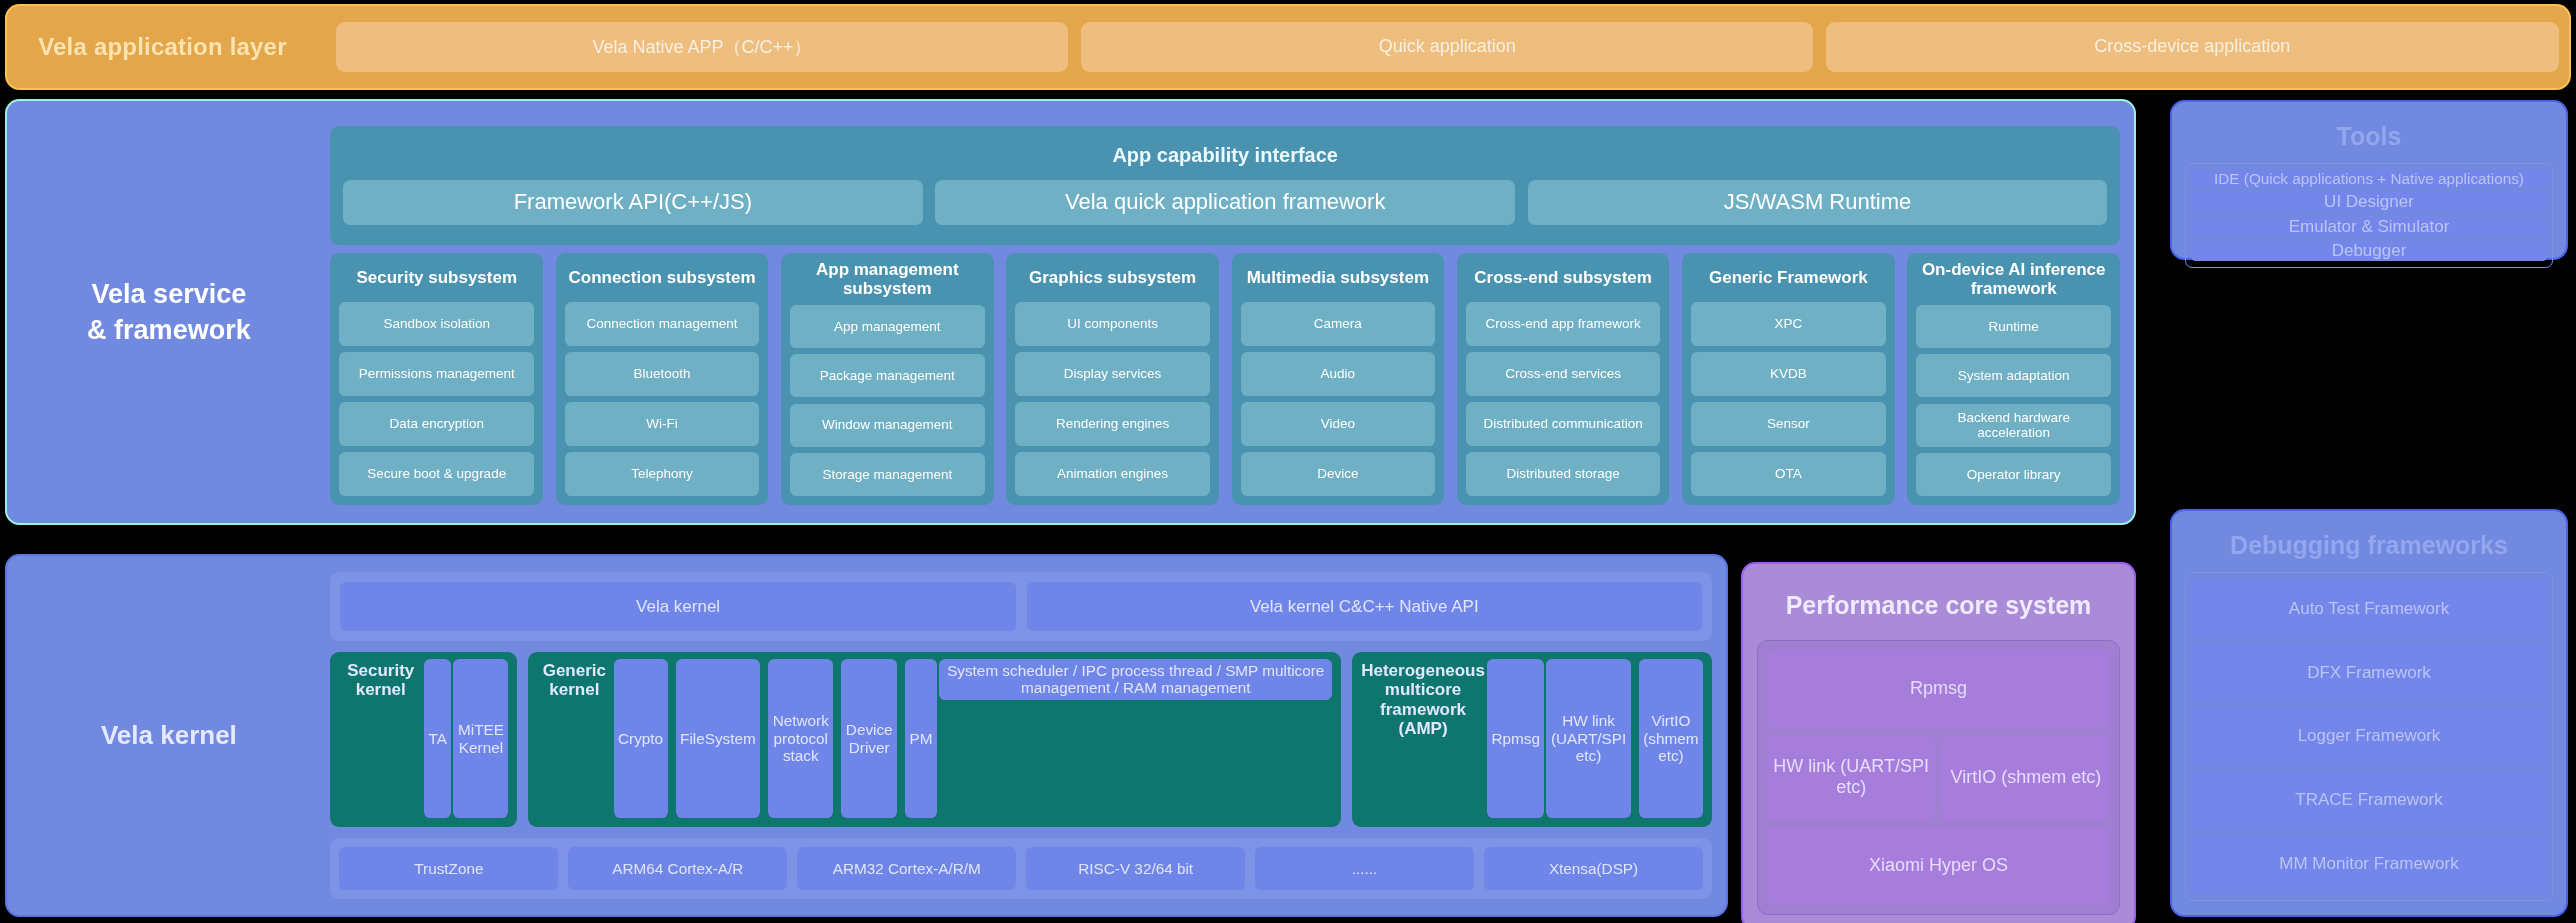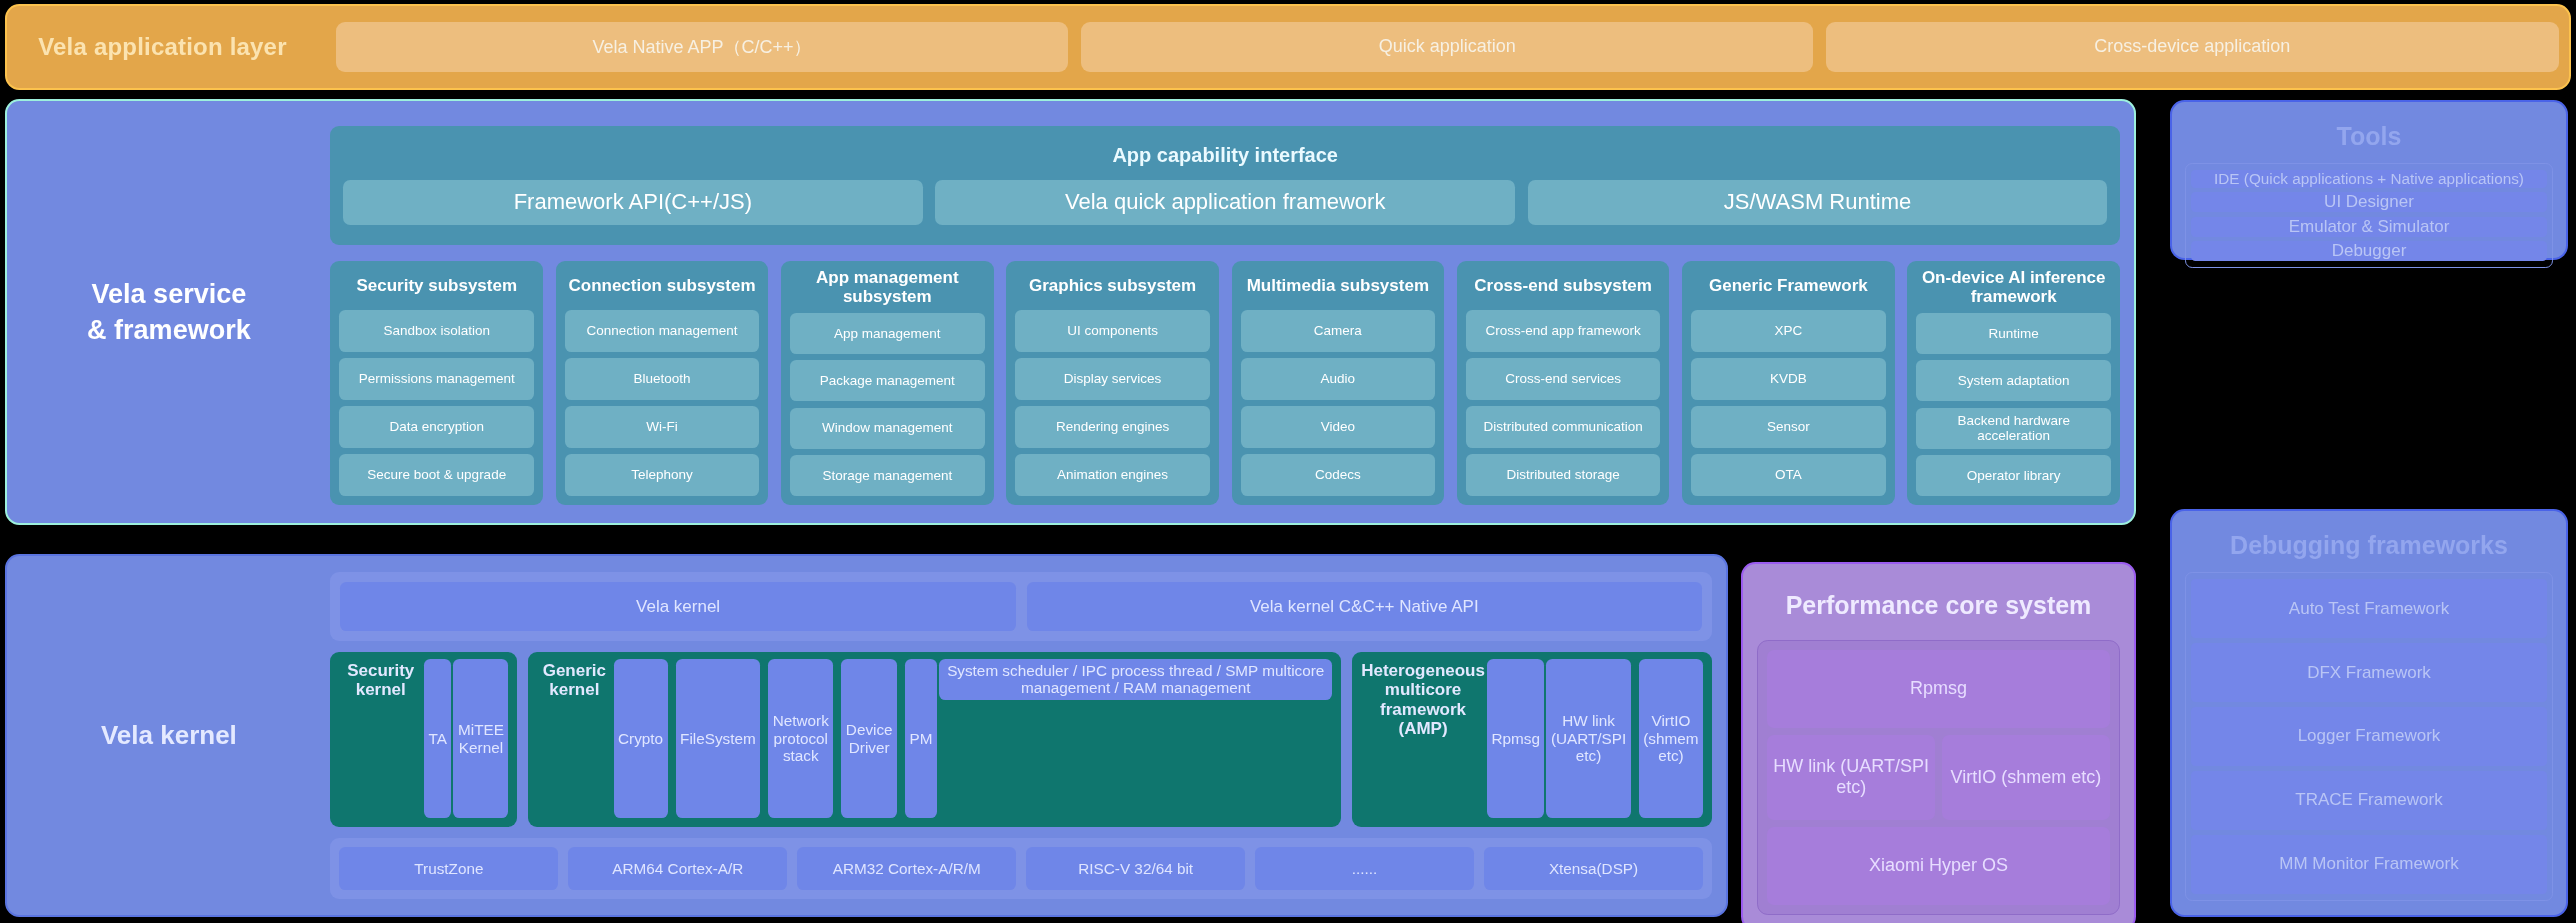--- a/index.html
+++ b/index.html
@@ -36,21 +36,21 @@
     position: absolute; left: 5.4px; top: 99px; width: 2131px; height: 426px;
     background: #7289e0;
     border: 2.7px solid #9df0dd;
     border-radius: 14.4px;
     display: flex; align-items: stretch;
   }
   .service-title {
     flex: 0 0 323px; display: flex; align-items: center; justify-content: center;
     color: #ffffff; font-size: 27px; font-weight: bold; line-height: 1.35; text-align: center;
   }
-  .service-right { flex: 1 1 auto; display: flex; flex-direction: column; padding: 25px 14.4px 18px 0; gap: 16px; }
+  .service-right { flex: 1 1 auto; display: flex; flex-direction: column; padding: 25px 14.4px 18px 0; gap: 8px; }
 
   .capability-box {
     background: #4a93b0; border-radius: 9px; padding: 10.8px 12.6px 20px 12.6px;
   }
   .capability-title {
     text-align: center; color: #eafaff; font-weight: bold; font-size: 20px; padding: 7.2px 0 12.6px 0;
   }
   .capability-row { display: flex; gap: 12.6px; }
   .capability-chip {
     flex: 1 1 0; height: 45px; background: #6fb0c4; border-radius: 7.2px;
@@ -218,21 +218,21 @@
           <div class="subsys-item sm">Display services</div>
           <div class="subsys-item sm">Rendering engines</div>
           <div class="subsys-item sm">Animation engines</div>
         </div>
 
         <div class="subsys">
           <div class="subsys-title">Multimedia subsystem</div>
           <div class="subsys-item sm">Camera</div>
           <div class="subsys-item sm">Audio</div>
           <div class="subsys-item sm">Video</div>
-          <div class="subsys-item sm">Codecs</div>
+          <div class="subsys-item sm">Device</div>
         </div>
 
         <div class="subsys">
           <div class="subsys-title">Cross-end subsystem</div>
           <div class="subsys-item sm">Cross-end app framework</div>
           <div class="subsys-item sm">Cross-end services</div>
           <div class="subsys-item sm">Distributed communication</div>
           <div class="subsys-item sm">Distributed storage</div>
         </div>
 

